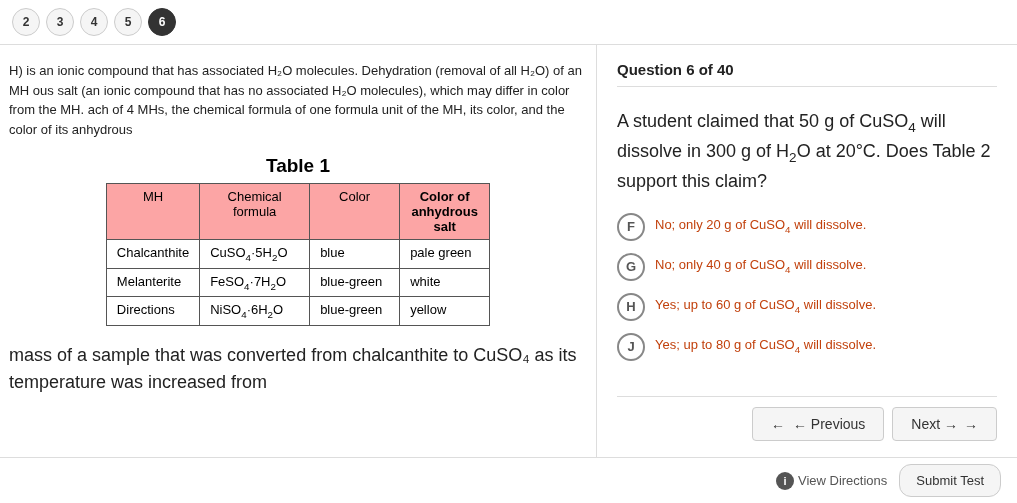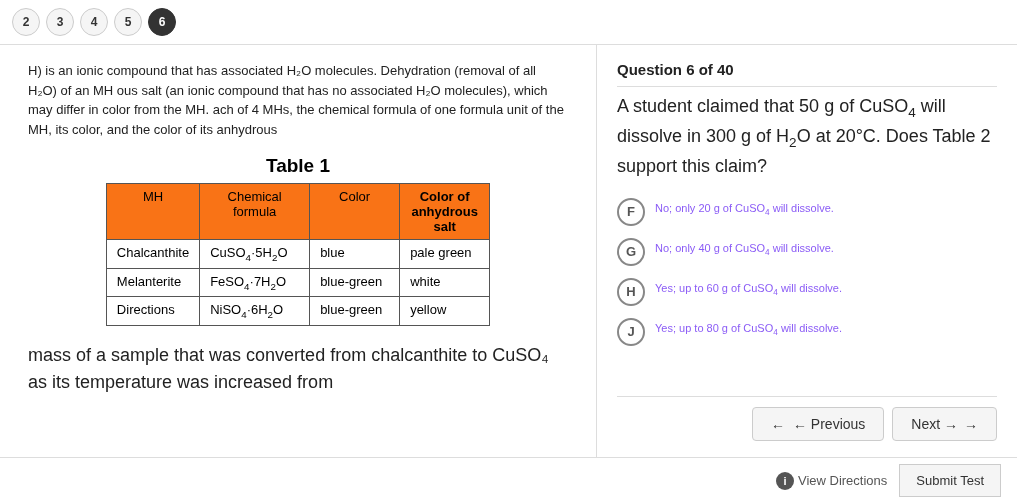--- a/index.html
+++ b/index.html
@@ -46,21 +46,21 @@
     
     .main-content {
       display: flex;
       flex: 1;
       overflow: hidden;
     }
 
     
     .left-panel {
       flex: 1;
-      padding: 16px 28px;
+      padding: 16px 9px;
       overflow-y: auto;
       border-right: 1px solid #ddd;
     }
 
     .left-panel .intro-text {
       font-size: 13px;
       line-height: 1.5;
       color: #222;
       margin-bottom: 16px;
     }
@@ -84,21 +84,21 @@
     }
     .data-table th, .data-table td {
       border: 1px solid #555;
       padding: 5px 10px;
       vertical-align: top;
       text-align: left;
     }
     .data-table th {
       text-align: center;
       font-weight: normal;
-      background: #f97316;
+      background: #fca5a5;
     }
     .data-table .col-mh { width: 90px; }
     .data-table .col-formula { width: 110px; }
     .data-table .col-color { width: 90px; }
     .data-table .col-anhydrous { width: 90px; text-align: center; font-weight: bold; }
 
     .bottom-text {
       font-size: 18px;
       color: #222;
       line-height: 1.5;
@@ -110,21 +110,21 @@
       padding: 16px 20px;
       display: flex;
       flex-direction: column;
       overflow-y: auto;
     }
 
     .question-header {
       font-size: 15px;
       font-weight: bold;
       color: #222;
-      margin-bottom: 6px;
+      margin-bottom: 21px;
       border-bottom: 1px solid #ddd;
       padding-bottom: 8px;
     }
 
     .question-text {
       font-size: 18px;
       color: #222;
       line-height: 1.5;
       margin-bottom: 16px;
     }
@@ -153,22 +153,22 @@
       align-items: center;
       justify-content: center;
       font-size: 13px;
       font-weight: bold;
       color: #555;
       flex-shrink: 0;
       margin-top: 2px;
     }
 
     .option-text {
-      font-size: 11px;
-      color: #8b5cf6;
+      font-size: 13px;
+      color: #c2410c;
       line-height: 1.5;
       padding-top: 4px;
     }
 
     .nav-action-btn {
       display: flex;
       align-items: center;
       gap: 6px;
       padding: 8px 18px;
       border: 1px solid #ccc;
@@ -187,21 +187,21 @@
       align-items: center;
       gap: 4px;
     }
 
     .submit-test-btn {
       padding: 8px 16px;
       border: 1px solid #ccc;
       background: #f5f5f5;
       cursor: pointer;
       font-size: 13px;
-      border-radius: 0;
+      border-radius: 12px;
       color: #333;
     }
 
     .footer-bar {
       display: flex;
       justify-content: flex-end;
       align-items: center;
       padding: 6px 16px;
       border-top: 1px solid #ddd;
       gap: 12px;

